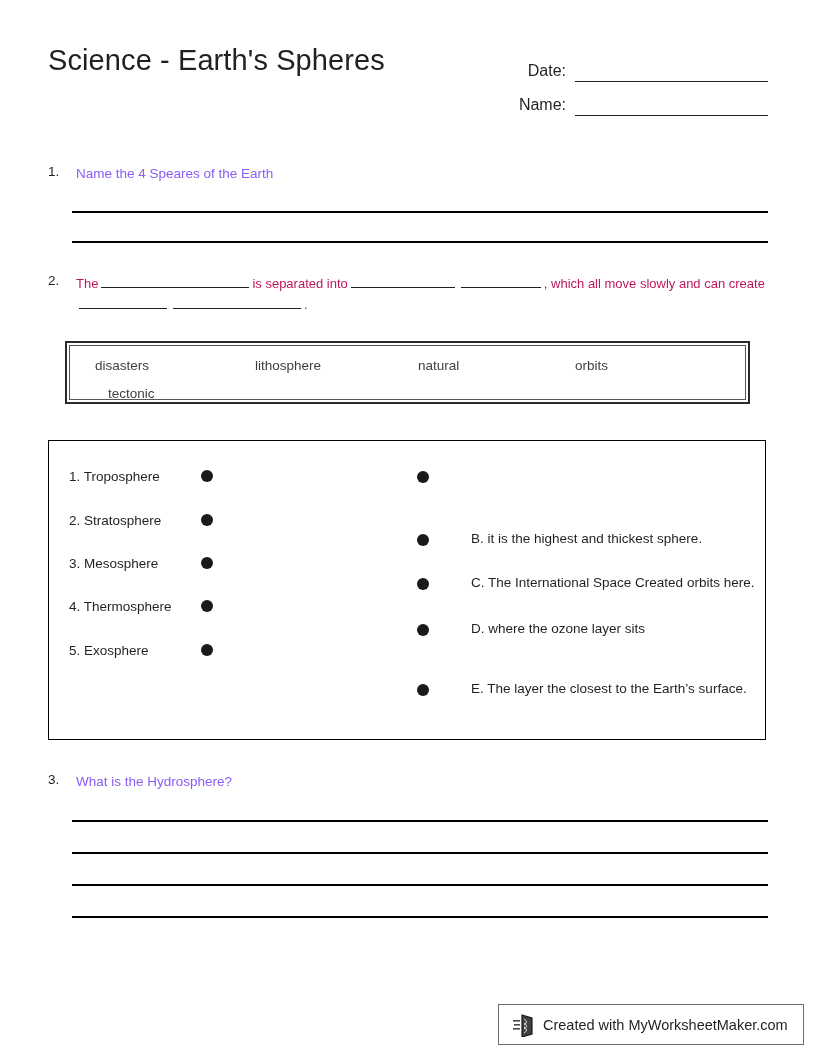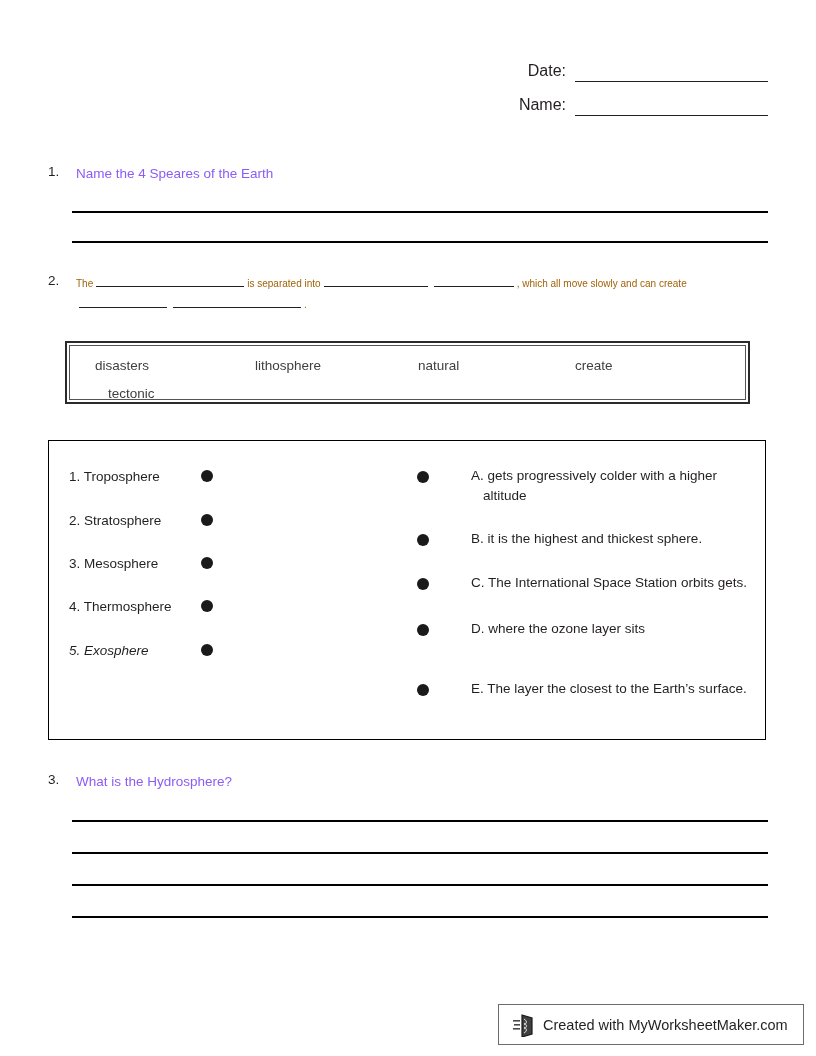--- a/index.html
+++ b/index.html
@@ -103,23 +103,23 @@
     position: absolute;
     left: 48px;
     top: 273px;
     width: 720px;
   }
   .q2-body {
     position: absolute;
     left: 28px;
     top: 0;
     width: 692px;
-    font-size: 10px;
+    font-size: 13px;
     line-height: 21px;
-    color: #a16207;
+    color: #be185d;
   }
   .blank {
     display: inline-block;
     border-bottom: 1.8px solid #231f20;
     height: 13px;
     vertical-align: baseline;
     margin: 0 3px;
   }
   .b1 { width: 148px; }
   .b2 { width: 104px; }
@@ -245,20 +245,21 @@
     color: #231f20;
     white-space: nowrap;
   }
 </style>
 </head>
 <body>
 
 <div class="page">
 
   <div class="header">
+    <div class="title">Science - Earth's Spheres</div>
 
     <div class="namedate">
       <div class="nd-row">
         <span class="nd-label">Date:</span>
         <span class="nd-line"></span>
       </div>
       <div class="nd-row">
         <span class="nd-label">Name:</span>
         <span class="nd-line"></span>
       </div>
@@ -277,21 +278,21 @@
     <div class="q2-body">
       <span>The</span><span class="blank b1"></span><span>is separated into</span><span class="blank b2"></span><span class="blank b3"></span><span>, which all move slowly and can create</span><span class="blank b4"></span><span class="blank b5"></span><span>.</span>
     </div>
   </div>
 
   <div class="wordbank">
     <div class="wordbank-inner">
       <span class="wb-word" style="left:25px;top:12px;">disasters</span>
       <span class="wb-word" style="left:185px;top:12px;">lithosphere</span>
       <span class="wb-word" style="left:348px;top:12px;">natural</span>
-      <span class="wb-word" style="left:505px;top:12px;">create</span>
+      <span class="wb-word" style="left:505px;top:12px;">orbits</span>
       <span class="wb-word" style="left:25px;top:40px;margin-left:13px;">tectonic</span>
     </div>
   </div>
 
   <div class="matchbox">
 
     <div class="match-left">
       <div class="ml-row" style="top:25px;">
         <span class="ml-label">1. Troposphere</span>
         <span class="dot"></span>
@@ -301,38 +302,37 @@
         <span class="dot"></span>
       </div>
       <div class="ml-row" style="top:112px;">
         <span class="ml-label">3. Mesosphere</span>
         <span class="dot"></span>
       </div>
       <div class="ml-row" style="top:155px;">
         <span class="ml-label">4. Thermosphere</span>
         <span class="dot"></span>
       </div>
-      <div class="ml-row" style="top:199px;font-style:italic;">
+      <div class="ml-row" style="top:199px;">
         <span class="ml-label">5. Exosphere</span>
         <span class="dot"></span>
       </div>
     </div>
 
     <div class="match-right">
       <div class="mr-row" style="top:25px;">
         <span class="mr-dot-wrap"><span class="dot"></span></span>
-        <span class="mr-text">A. gets progressively colder with a higher altitude</span>
       </div>
       <div class="mr-row" style="top:88px;">
         <span class="mr-dot-wrap"><span class="dot"></span></span>
         <span class="mr-text">B. it is the highest and thickest sphere.</span>
       </div>
       <div class="mr-row" style="top:132px;">
         <span class="mr-dot-wrap"><span class="dot"></span></span>
-        <span class="mr-text">C. The International Space Station orbits gets.</span>
+        <span class="mr-text">C. The International Space Created orbits here.</span>
       </div>
       <div class="mr-row" style="top:178px;">
         <span class="mr-dot-wrap"><span class="dot"></span></span>
         <span class="mr-text">D. where the ozone layer sits</span>
       </div>
       <div class="mr-row" style="top:238px;">
         <span class="mr-dot-wrap"><span class="dot"></span></span>
         <span class="mr-text">E. The layer the closest to the Earth’s surface.</span>
       </div>
     </div>

